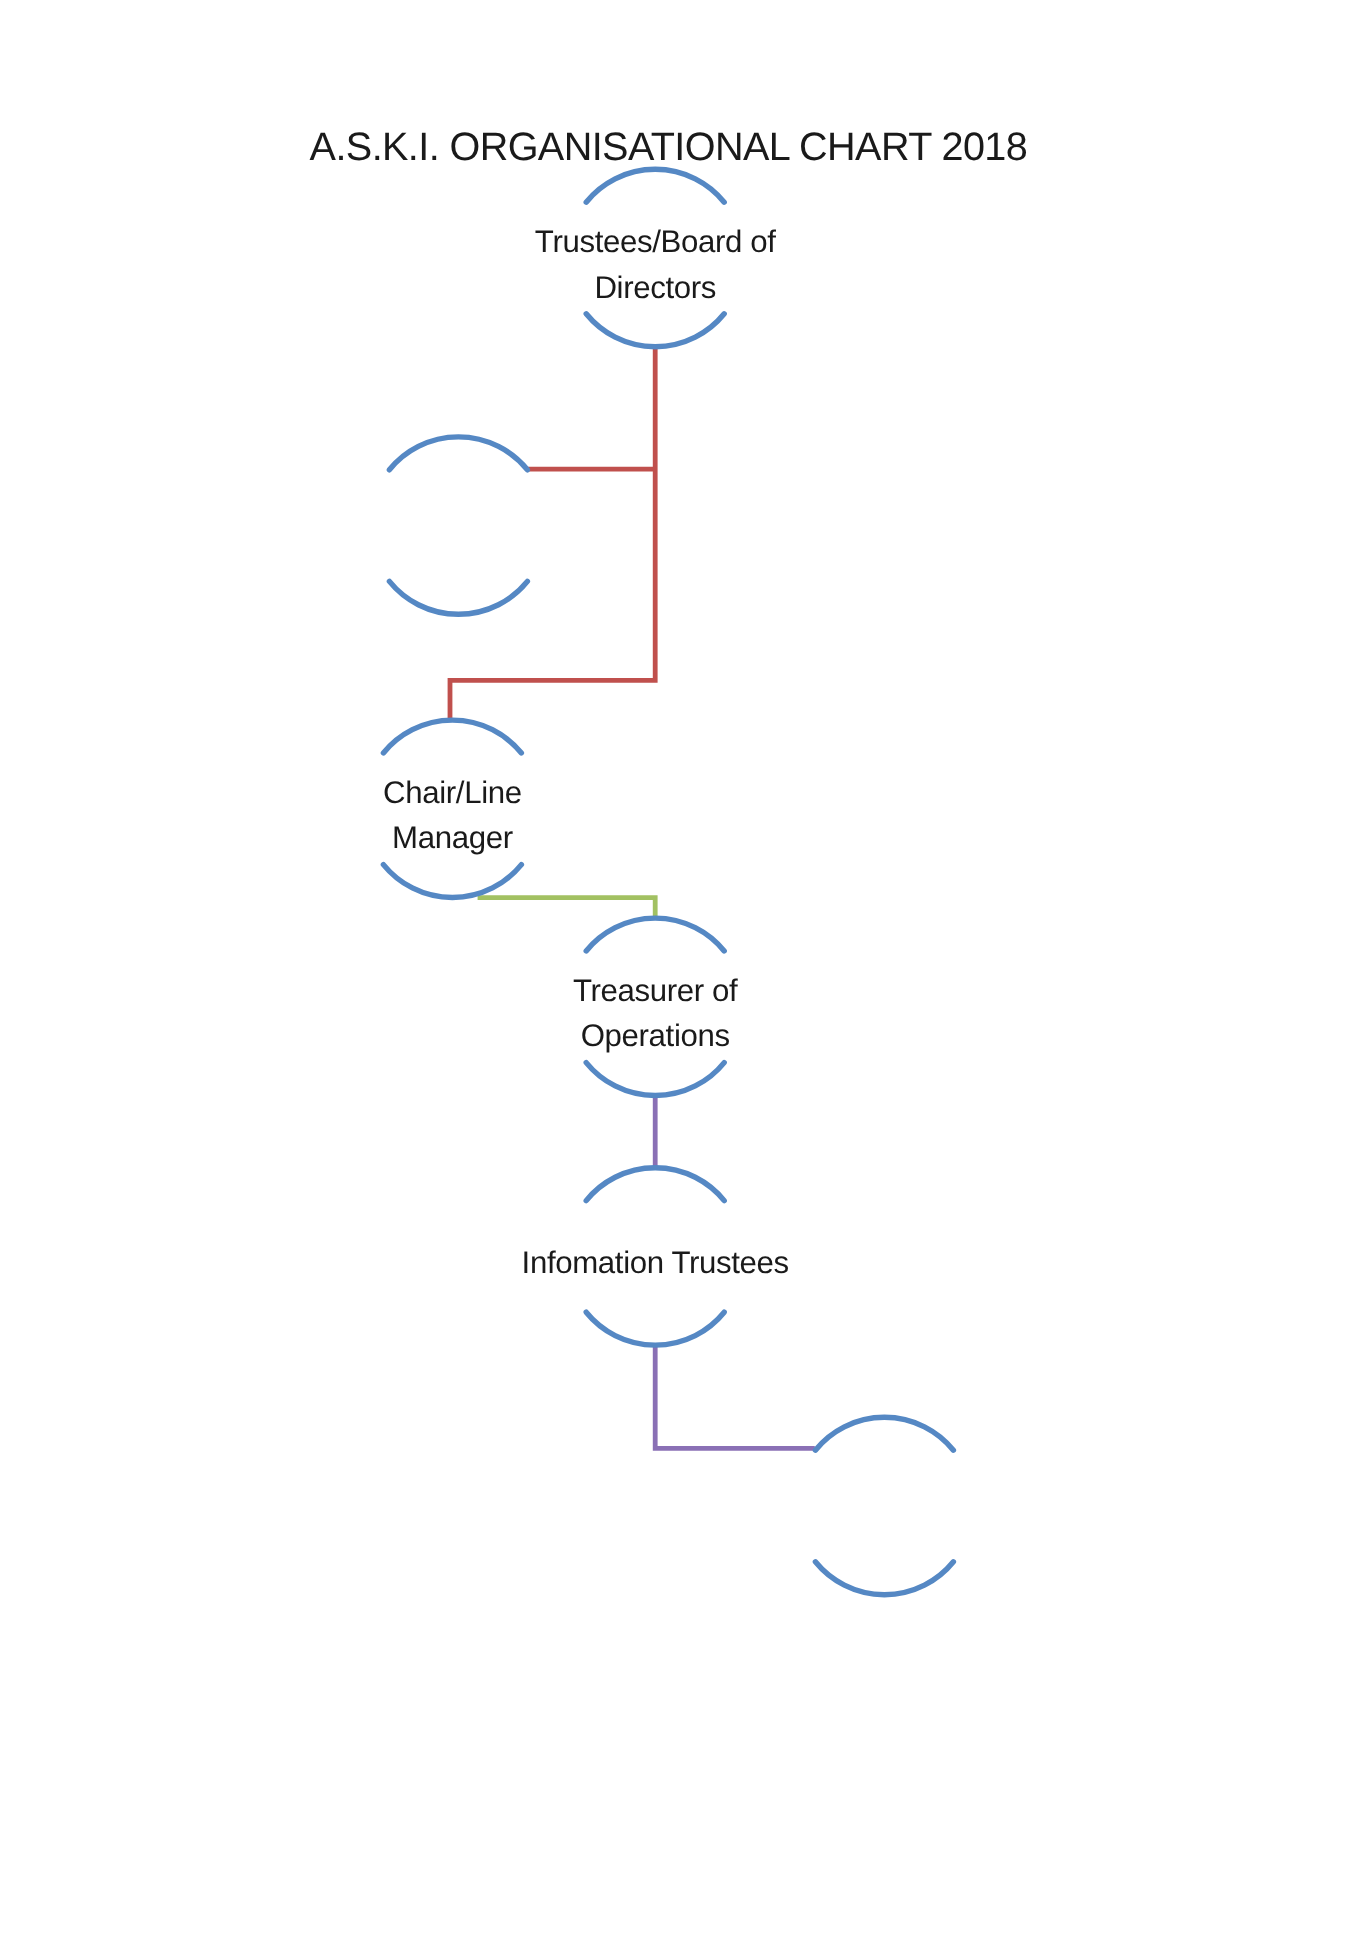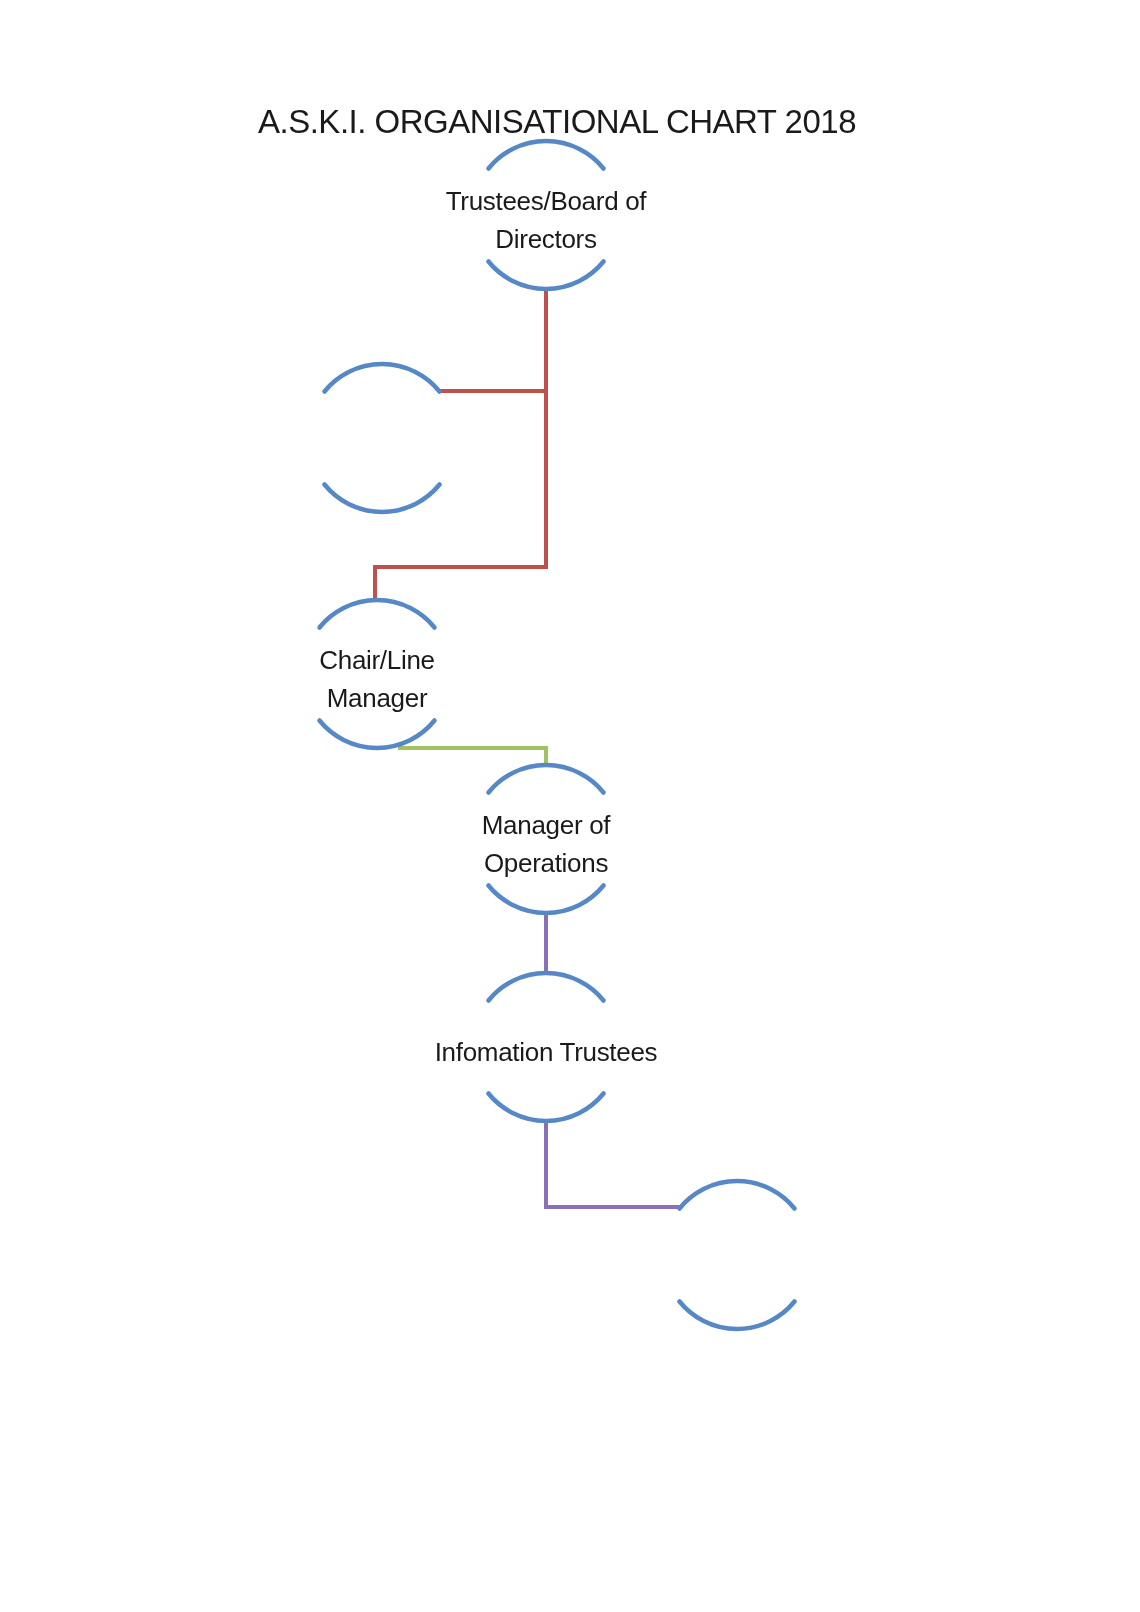--- a/index.html
+++ b/index.html
@@ -66,16 +66,16 @@
       <path d="M 488.5 1000.5 A 74 74 0 0 1 603.5 1000.5" fill="none" stroke="#5588C4" stroke-width="4.5" stroke-linecap="round"></path>
       <path d="M 488.5 1093.5 A 74 74 0 0 0 603.5 1093.5" fill="none" stroke="#5588C4" stroke-width="4.5" stroke-linecap="round"></path>
       <path d="M 679.5 1208.5 A 74 74 0 0 1 794.5 1208.5" fill="none" stroke="#5588C4" stroke-width="4.5" stroke-linecap="round"></path>
       <path d="M 679.5 1301.5 A 74 74 0 0 0 794.5 1301.5" fill="none" stroke="#5588C4" stroke-width="4.5" stroke-linecap="round"></path>
     </svg>
 
   <div class="node-label" style="left: 546px; top: 220px;">Trustees/Board of
 Directors</div>
   <div class="node-label" style="left: 377px; top: 679px;">Chair/Line
 Manager</div>
-  <div class="node-label" style="left: 546px; top: 844px;">Manager of
+  <div class="node-label" style="left: 546px; top: 844px;">Treasurer of
 Operations</div>
   <div class="node-label" style="left: 546px; top: 1052px;">Infomation Trustees</div>
 </div>
 
 </body></html>

